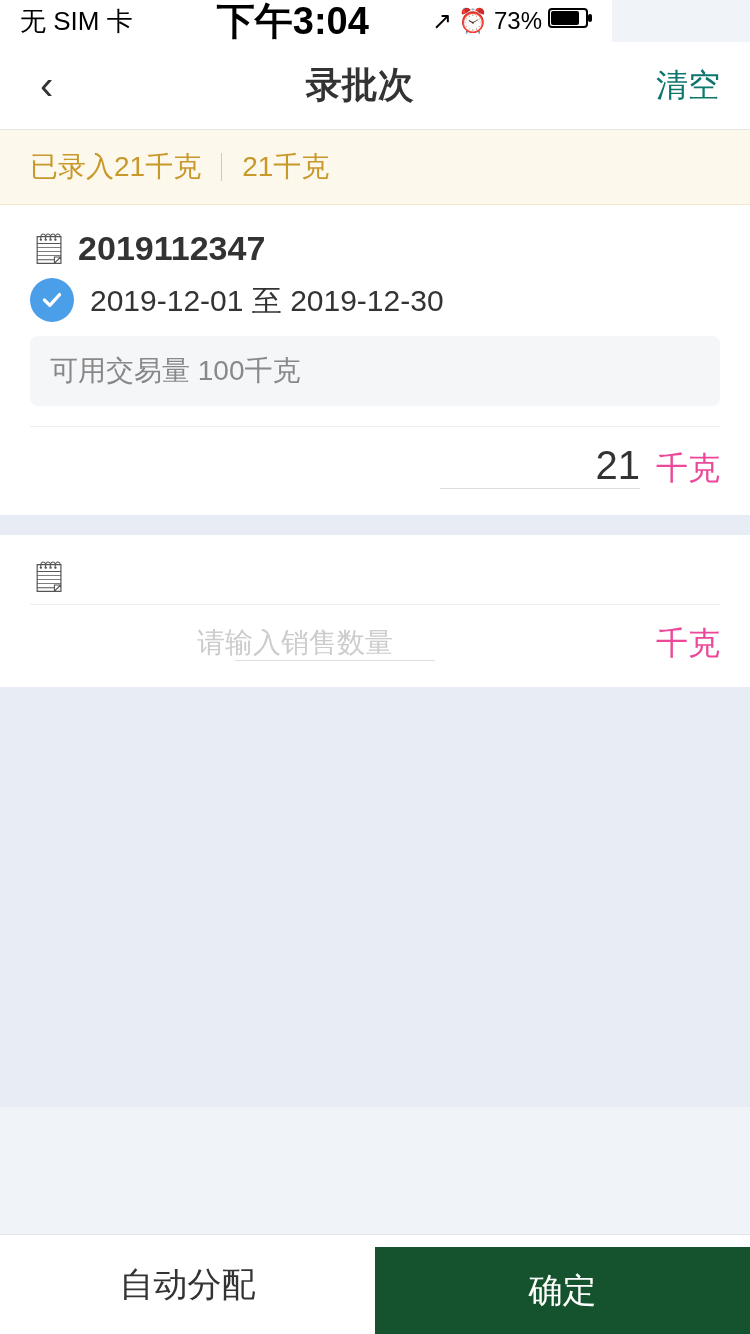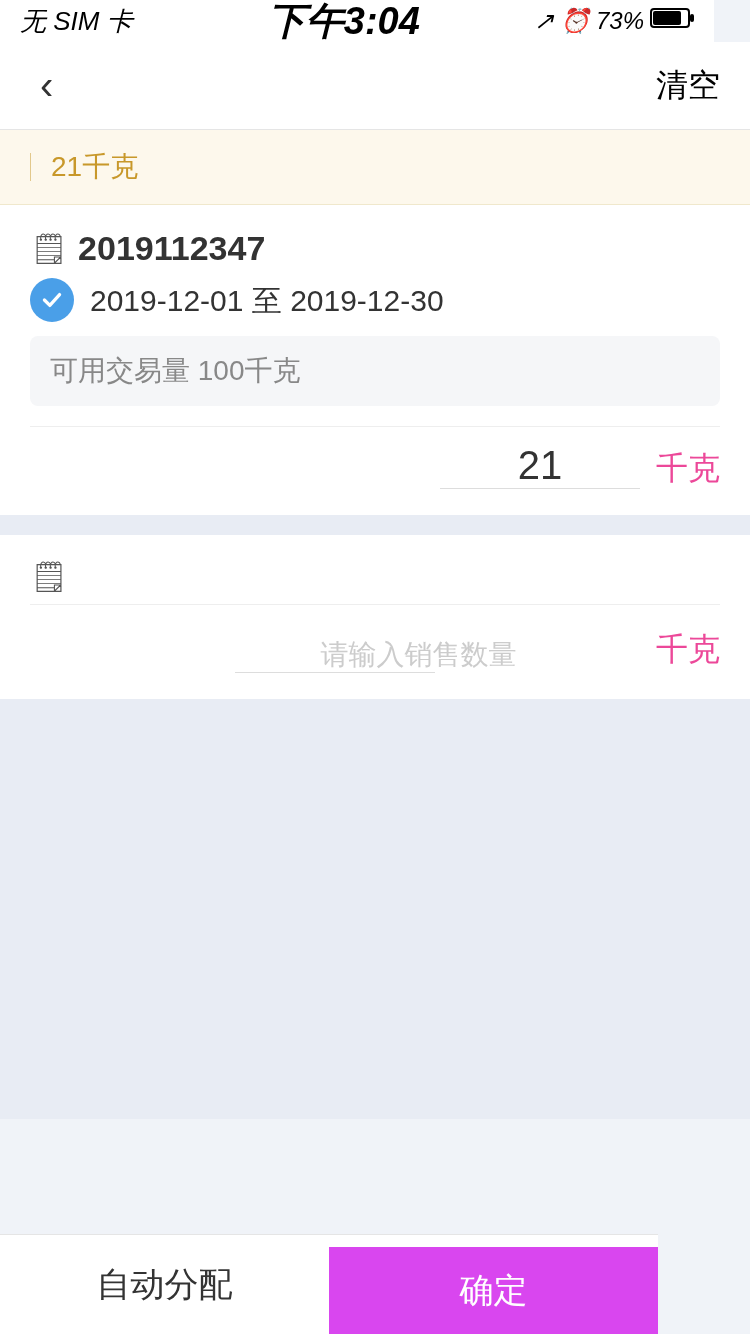--- a/index.html
+++ b/index.html
@@ -7,29 +7,28 @@
     body {
       width: 750px;
       min-height: 1334px;
       font-family: -apple-system, "PingFang SC", "Helvetica Neue", sans-serif;
       background: #f0f3f8;
       overflow-x: hidden;
     }
 
     
     .status-bar {
-      width: 714px;
+      width: 612px;
       height: 42px;
       background: #fff;
       display: flex;
       align-items: center;
       justify-content: space-between;
       padding: 0 20px;
       font-size: 28px;
-      font-style: italic;
     }
     .status-left {
       display: flex;
       align-items: center;
       gap: 8px;
       font-size: 26px;
       color: #000;
     }
     .status-center {
       font-size: 38px;
@@ -62,21 +61,21 @@
       cursor: pointer;
       padding: 10px;
     }
     .nav-title {
       font-size: 36px;
       font-weight: 600;
       color: #333;
     }
     .nav-clear {
       font-size: 32px;
-      color: #000000;
+      color: #0f766e;
       cursor: pointer;
     }
 
     
     .summary-bar {
       width: 750px;
       background: #fdf8ec;
       padding: 18px 30px;
       display: flex;
       align-items: center;
@@ -166,24 +165,23 @@
       justify-content: flex-end;
       padding: 16px 0 20px 0;
       border-top: 1px solid #eee;
       gap: 16px;
     }
     .batch-input {
       border: none;
       outline: none;
       font-size: 34px;
       color: #15803d;
-      text-align: center;
+      text-align: left;
       background: transparent;
       min-width: 100px;
-      margin-top: 12px;
     }
     .batch-input::placeholder {
       color: #ccc;
       font-size: 28px;
     }
     .batch-input-value {
       font-size: 40px;
       font-weight: 500;
       color: #333;
     }
@@ -210,21 +208,21 @@
       flex: 1;
       background: #e8ecf4;
       min-height: 420px;
     }
 
     
     .bottom-bar {
       position: fixed;
       bottom: 0;
       left: 0;
-      width: 658px;
+      width: 750px;
       height: 100px;
       display: flex;
       background: #fff;
       border-top: 1px solid #e5e5e5;
     }
     .btn-auto {
       flex: 1;
       display: flex;
       align-items: center;
       justify-content: center;
@@ -233,21 +231,21 @@
       background: #fff;
       cursor: pointer;
     }
     .btn-confirm {
       flex: 1;
       display: flex;
       align-items: center;
       justify-content: center;
       font-size: 34px;
       color: #fff;
-      background: #d946ef;
+      background: #14532d;
       cursor: pointer;
       margin-top: 12px;
     }
 
     .page-wrapper {
       padding-bottom: 100px;
     }
   </style>
 </head>
 <body>
@@ -275,45 +273,47 @@
           <rect x="1" y="2" width="38" height="18" rx="3" stroke="#000" stroke-width="2"></rect>
           <rect x="3" y="4" width="28" height="14" rx="2" fill="#000"></rect>
           <rect x="40" y="7" width="4" height="8" rx="2" fill="#000"></rect>
         </svg>
       </span>
     </div>
   </div>
 
   <div class="nav-bar">
     <span class="nav-back">‹</span>
+    <span class="nav-title">录批次</span>
     <span class="nav-clear">清空</span>
   </div>
 
   <div class="summary-bar">
+    <span class="summary-text">已录入21千克</span>
     <div class="summary-divider"></div>
     <span class="summary-value">21千克</span>
   </div>
 
   <div class="batch-item">
     <div class="batch-header">
       <span class="batch-icon">🗒</span>
       <span class="batch-id">2019112347</span>
     </div>
     <div class="batch-date-row">
       <div class="batch-checkbox checked">
         <svg viewBox="0 0 24 24" fill="none" xmlns="http://www.w3.org/2000/svg">
           <path d="M5 12l5 5L19 7" stroke="#fff" stroke-width="3" stroke-linecap="round" stroke-linejoin="round"></path>
         </svg>
       </div>
       <span class="batch-date">2019-12-01 至 2019-12-30</span>
     </div>
     <div class="batch-availability">可用交易量 100千克</div>
 
     <div class="batch-input-row">
-      <div style="display:flex; flex-direction:column; align-items:center;">
+      <div style="display:flex; flex-direction:column; align-items:flex-end;">
         <span class="batch-input-value">21</span>
         <div class="divider-line"></div>
       </div>
       <span class="batch-unit">千克</span>
     </div>
   </div>
 
   <div class="section-separator"></div>
 
   <div class="batch-item">

